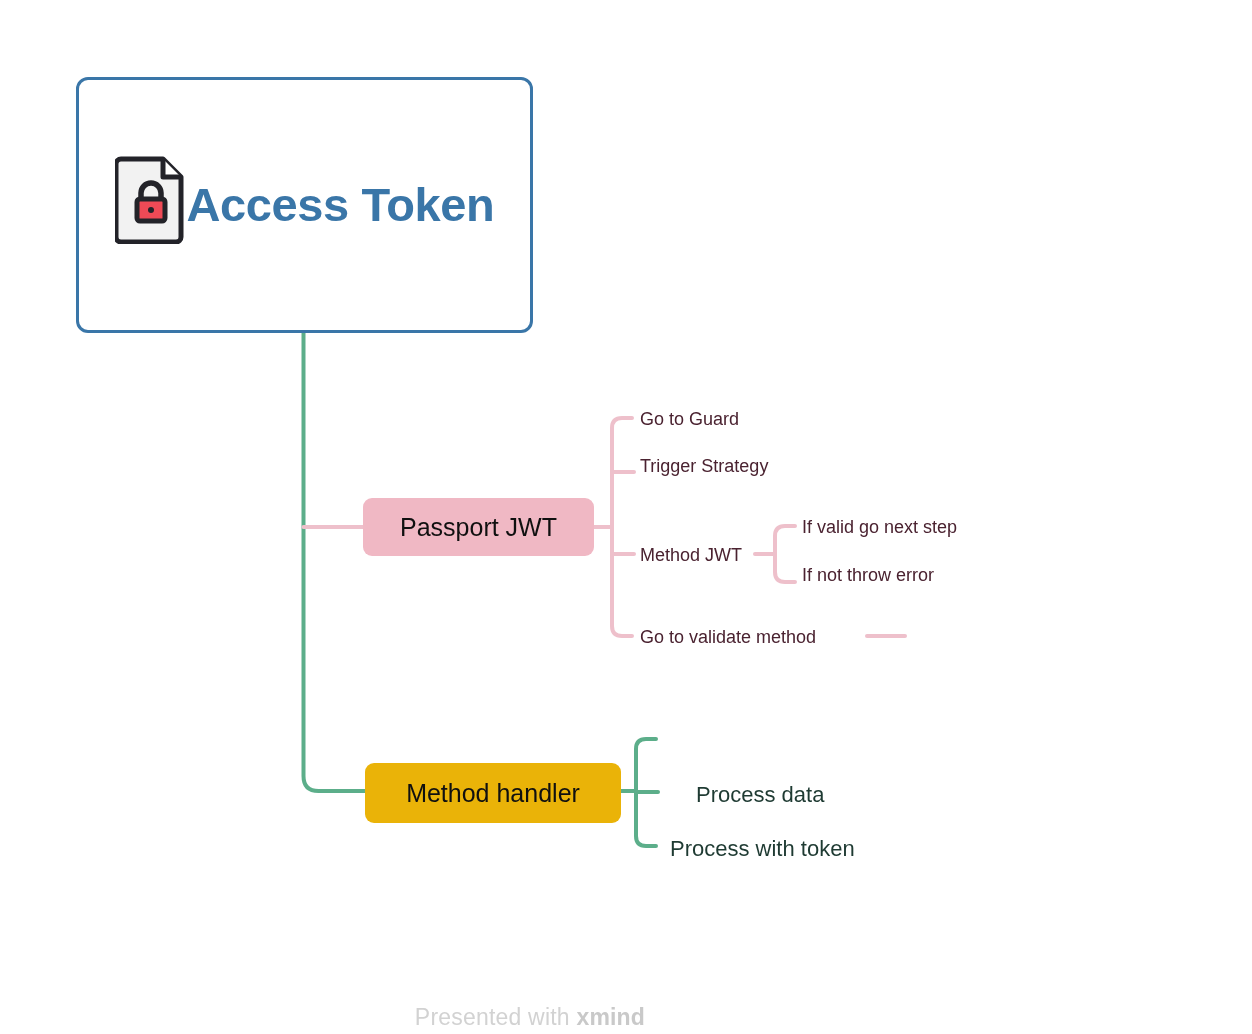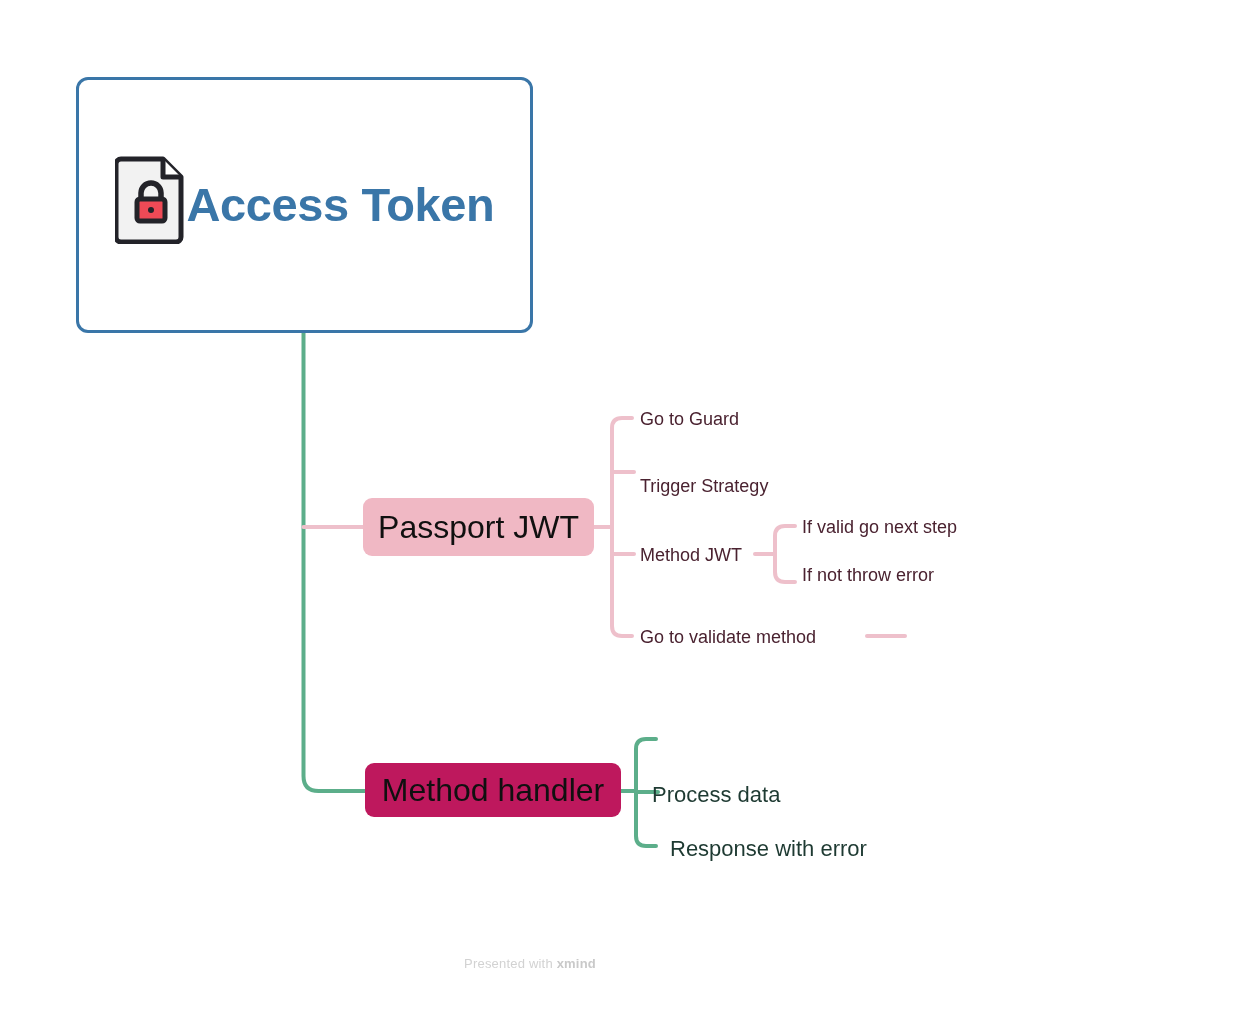--- a/index.html
+++ b/index.html
@@ -58,37 +58,37 @@
   }
 
   
   .branch-node {
     position: absolute;
     box-sizing: border-box;
     border-radius: 9px;
     display: flex;
     align-items: center;
     justify-content: center;
-    font-size: 32px;
+    font-size: 25px;
     white-space: nowrap;
   }
   .branch-passport {
     left: 363px;
     top: 498px;
     width: 231px;
     height: 58px;
     background: #f0b8c4;
     color: #101010;
   }
   .branch-method {
     left: 365px;
     top: 763px;
     width: 256px;
-    height: 54px;
-    background: #be185d;
+    height: 60px;
+    background: #eab308;
     color: #101010;
   }
 
   
   .leaf {
     position: absolute;
     white-space: nowrap;
     line-height: 1;
   }
   .leaf-pink {
@@ -97,24 +97,24 @@
   }
   .leaf-green {
     font-size: 22px;
     color: #1e3a32;
   }
 
   
   .footer {
     position: absolute;
     left: 0;
-    top: 956px;
+    top: 1004px;
     width: 1060px;
     text-align: center;
-    font-size: 13px;
+    font-size: 23px;
     color: #d2d2d2;
     letter-spacing: 0.2px;
   }
   .footer .brand {
     font-weight: bold;
     color: #c9c9c9;
   }
 </style>
 </head>
 <body>
@@ -158,33 +158,33 @@
     </span>
     <span class="root-title">Access Token</span>
   </div>
 
   <div class="branch-node branch-passport">Passport JWT</div>
 
   <div class="branch-node branch-method">Method handler</div>
 
   <div class="leaf leaf-pink" style="left:640px; top:410px;">Go to Guard</div>
 
-  <div class="leaf leaf-pink" style="left:640px; top:477px;">Trigger Strategy</div>
+  <div class="leaf leaf-pink" style="left:640px; top:457px;">Trigger Strategy</div>
 
   <div class="leaf leaf-pink" style="left:640px; top:546px;">Method JWT</div>
 
   <div class="leaf leaf-pink" style="left:802px; top:518px;">If valid go next step</div>
 
   <div class="leaf leaf-pink" style="left:802px; top:566px;">If not throw error</div>
 
   <div class="leaf leaf-pink" style="left:640px; top:628px;">Go to validate method</div>
 
 
 
-  <div class="leaf leaf-green" style="left:652px; top:784px;">Process data</div>
+  <div class="leaf leaf-green" style="left:696px; top:784px;">Process data</div>
 
-  <div class="leaf leaf-green" style="left:670px; top:838px;">Response with error</div>
+  <div class="leaf leaf-green" style="left:670px; top:838px;">Process with token</div>
 
   <div class="footer">
     <span>Presented with </span><span class="brand">xmind</span>
   </div>
 
 </div>
 
 </body></html>

